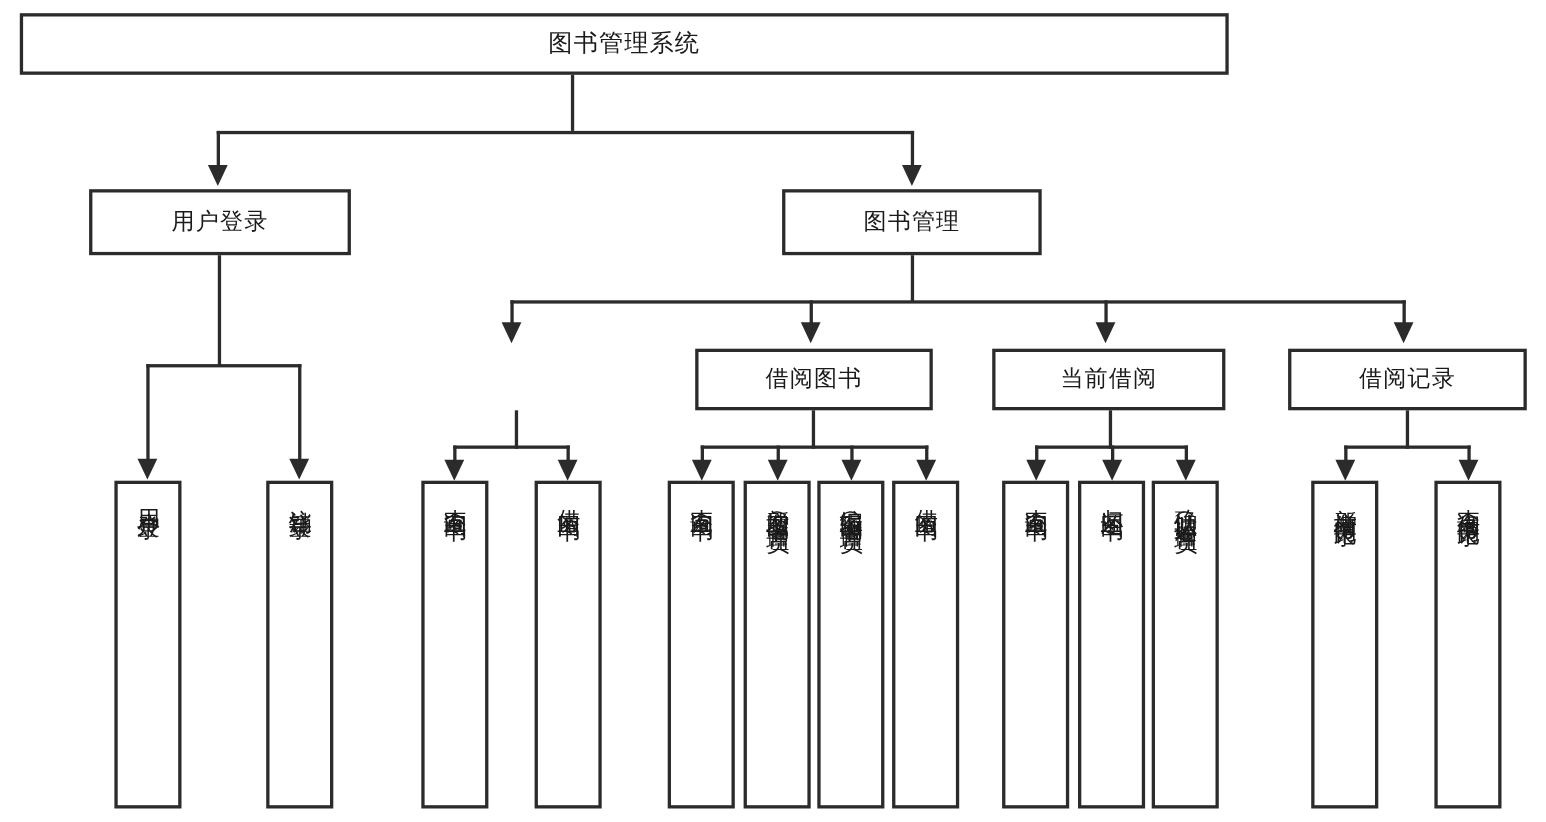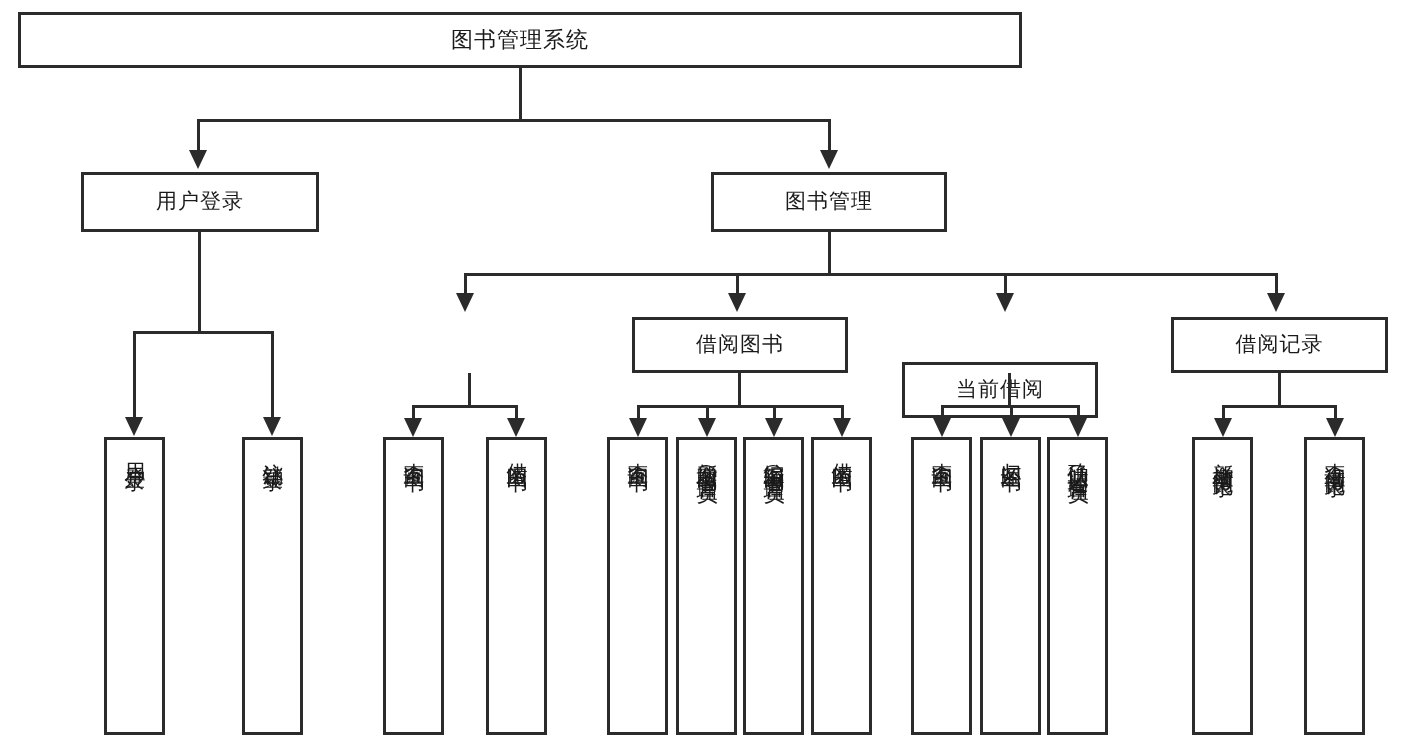--- a/index.html
+++ b/index.html
@@ -77,21 +77,21 @@
     letter-spacing: 0.5px;
     user-select: none;
     white-space: nowrap;
   }
 </style>
 </head>
 <body>
 
 <div id="canvas">
 
-  <div class="node horiz root" style="left:18px; top:12px; width:1004px; height:56px;">
+  <div class="node horiz root" style="left:18px; top:12px; width:1099px; height:56px;">
     <span>图书管理系统</span>
   </div>
 
   <div class="vline" style="left:519px; top:68px; height:51px;"></div>
 
   <div class="hline" style="left:197px; top:119px; width:634px;"></div>
 
   <div class="vline" style="left:197px; top:119px; height:33px;"></div>
   <div class="vline" style="left:828px; top:119px; height:33px;"></div>
   <div class="arrow" style="left:189px; top:150px;"></div>
@@ -119,21 +119,21 @@
   <div class="vline" style="left:1004px; top:273px; height:22px;"></div>
   <div class="vline" style="left:1275px; top:273px; height:22px;"></div>
   <div class="arrow" style="left:456px; top:293px;"></div>
   <div class="arrow" style="left:728px; top:293px;"></div>
   <div class="arrow" style="left:996px; top:293px;"></div>
   <div class="arrow" style="left:1267px; top:293px;"></div>
 
   <div class="node horiz" style="left:632px; top:317px; width:216px; height:56px;">
     <span>借阅图书</span>
   </div>
-  <div class="node horiz" style="left:902px; top:317px; width:196px; height:56px;margin-top:45px;">
+  <div class="node horiz" style="left:902px; top:317px; width:212px; height:56px;">
     <span>当前借阅</span>
   </div>
   <div class="node horiz" style="left:1171px; top:317px; width:217px; height:56px;">
     <span>借阅记录</span>
   </div>
 
   <div class="vline" style="left:468px; top:373px; height:35px;"></div>
   <div class="hline" style="left:412px; top:405px; width:106px;"></div>
   <div class="vline" style="left:412px; top:405px; height:15px;"></div>
   <div class="vline" style="left:515px; top:405px; height:15px;"></div>

